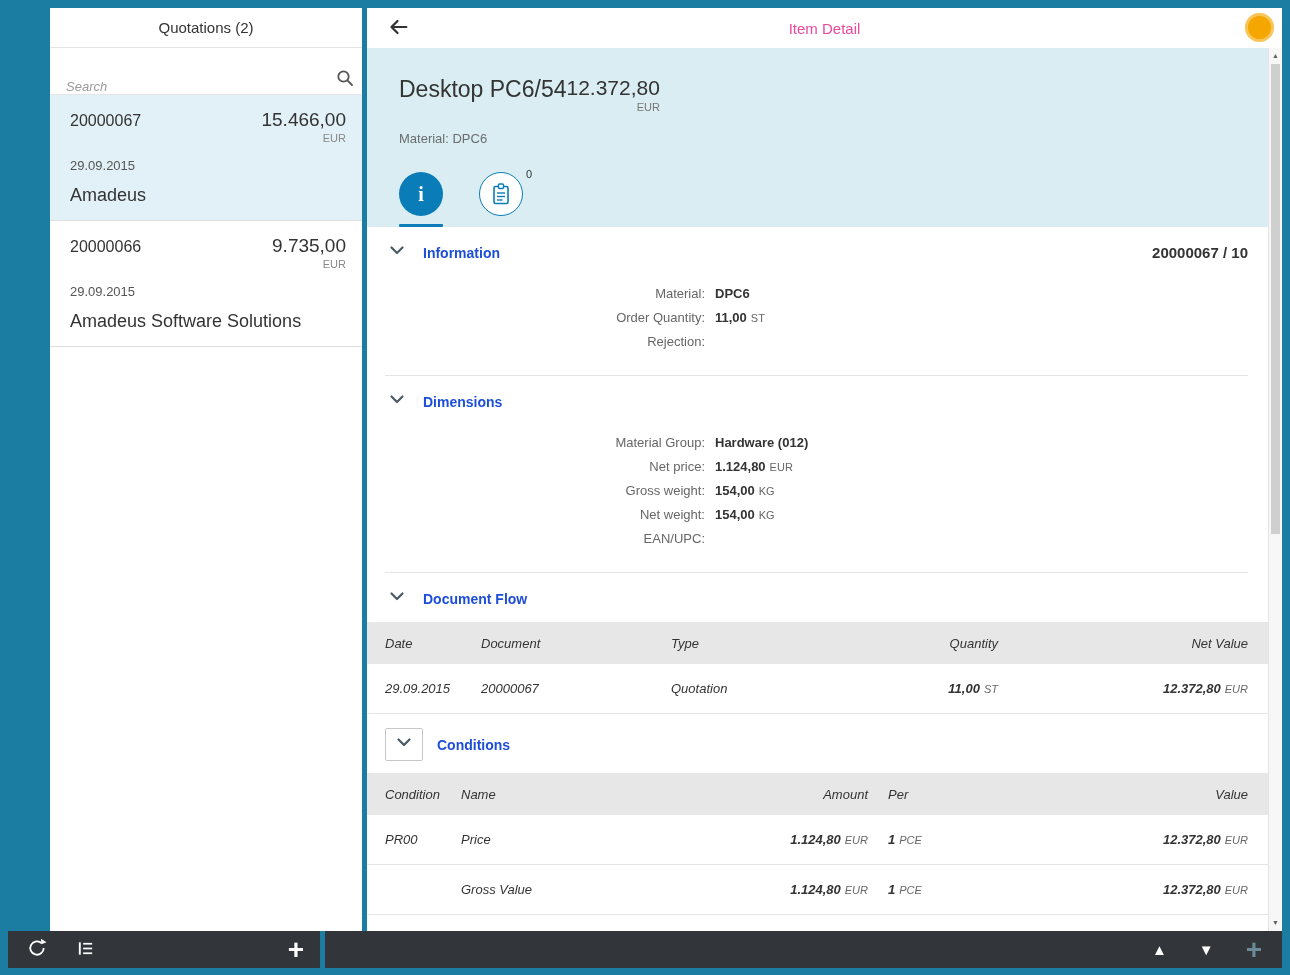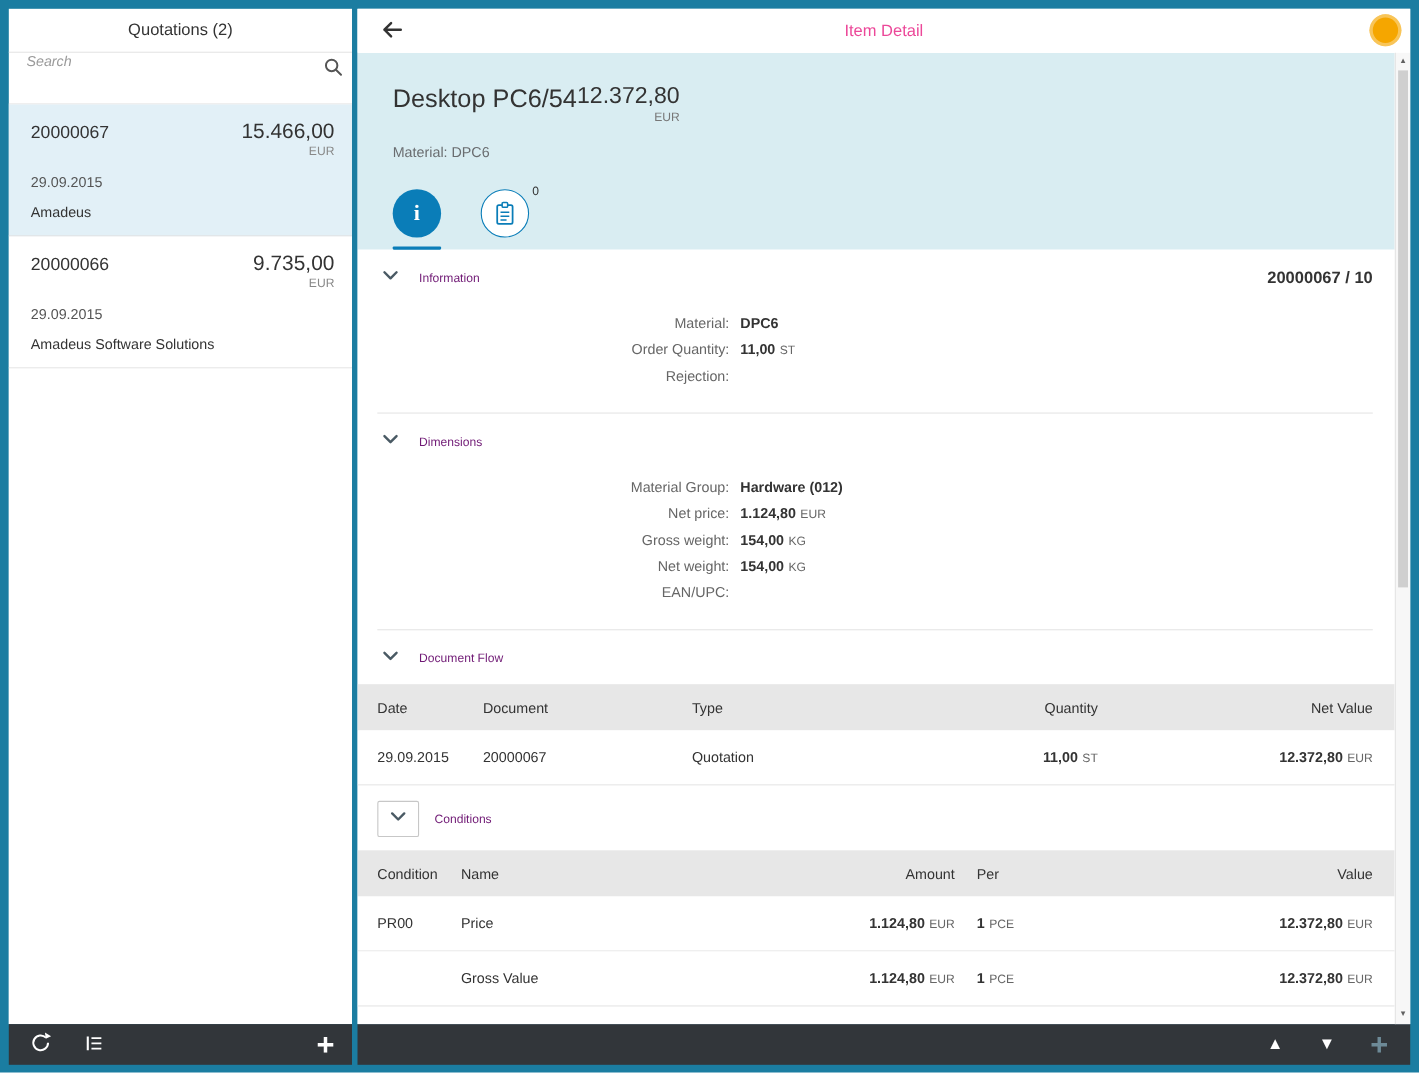--- a/index.html
+++ b/index.html
@@ -4,38 +4,38 @@
 <style>
   * { box-sizing: border-box; margin: 0; padding: 0; }
   html,body { width:1290px; height:975px; }
   body {
     font-family: "Liberation Sans", sans-serif;
     background:#1b7da1;
     color:#333;
     overflow:hidden;
   }
   .frame { width:1290px; height:975px; padding:8px 8px 7px 8px; display:flex; flex-direction:column; }
-  .app { flex:1; display:flex; gap:5px; min-height:0; }
+  .app { flex:1; display:flex; gap:5px; min-height:0;margin-left:42px; }
 
   
   .master { width:312px; background:#fff; display:flex; flex-direction:column; }
   .master-header { height:40px; line-height:40px; text-align:center; font-size:15px; color:#333; border-bottom:1px solid #e5e5e5; flex:0 0 auto; }
-  .search-row { height:47px; display:flex; align-items:flex-start; padding:0 4px 0 16px; border-bottom:1px solid #e5e5e5; flex:0 0 auto; }
+  .search-row { height:47px; display:flex; align-items:flex-end; padding:0 4px 0 16px; border-bottom:1px solid #e5e5e5; flex:0 0 auto; }
   .search-row input { flex:1; border:none; outline:none; font-size:13px; font-style:italic; color:#555; font-family:"Liberation Sans", sans-serif; background:transparent; }
   .search-row input::placeholder { color:#9a9a9a; font-style:italic; }
   .search-btn { background:none; border:none; cursor:pointer; padding:4px; display:flex; }
   .list { flex:0 0 auto; }
   .list-item { padding:14px 16px 14px 20px; border-bottom:1px solid #e0e0e0; background:#fff; cursor:pointer; }
   .list-item.selected { background:#e2f0f7; }
   .li-row1 { display:flex; justify-content:space-between; align-items:baseline; }
   .li-id { font-size:16px; color:#333; }
   .li-amt { font-size:19px; color:#333; }
   .li-cur { text-align:right; font-size:11px; color:#888; margin-top:1px; }
   .li-date { font-size:13px; color:#555; margin-top:14px; }
-  .li-cust { font-size:13px; color:#333; margin-top:12px; }
+  .li-cust { font-size:18px; color:#333; margin-top:12px; }
   .master-fill { flex:1; background:#fff; }
 
   
   .detail { flex:1; background:#fff; display:flex; flex-direction:column; position:relative; min-width:0; }
   .detail-header { height:40px; flex:0 0 auto; display:flex; align-items:center; padding:0 12px 0 16px; position:relative; background:#fff; }
   .back-btn { background:none; border:none; cursor:pointer; display:flex; padding:2px; }
   .detail-title { position:absolute; left:0; right:0; text-align:center; font-size:15px; color:#ec4899; pointer-events:none; }
   .user-btn { position:absolute; right:8px; top:5px; width:29px; height:29px; border-radius:50%;
     background:#f5a600; border:none; cursor:pointer; box-shadow: inset 0 0 0 3px rgba(255,255,255,.35); }
 
@@ -55,31 +55,31 @@
   .tab.notes .tab-circle { background:#fff; border:1.5px solid #0a7db8; }
   .tab-underline { height:3px; width:44px; background:#0a7db8; margin-top:8px; border-radius:1px; }
   .tab .spacer { height:3px; width:44px; margin-top:8px; }
   .tab-count { position:absolute; top:-4px; right:-9px; font-size:11px; color:#333; }
 
   .content { flex:1; background:#fff; overflow:hidden; }
 
   .section-header { display:flex; align-items:center; gap:14px; padding:14px 20px 12px 18px; }
   .chev-btn { background:none; border:none; cursor:pointer; display:flex; padding:4px; }
   .chev-btn.boxed { border:1px solid #c7c7c7; border-radius:2px; padding:8px 10px; background:#fff; }
-  .section-title { font-size:11px; color:#701a75; }
+  .section-title { font-size:14px; color:#1d4ed8;font-weight:bold; }
   .doc-ref { margin-left:auto; font-size:15px; font-weight:700; color:#333; }
 
   .form { display:grid; grid-template-columns:320px 1fr; column-gap:10px; row-gap:9px;
           padding:10px 20px 26px 18px; font-size:13px; }
   .lbl { text-align:right; color:#666; }
   .v { font-weight:700; color:#333; }
   .u { font-size:11px; color:#666; font-weight:400; margin-left:4px; }
   .divider { border-top:1px solid #e5e5e5; margin:0 20px 0 18px; }
 
-  .tbl-head, .tbl-row { display:grid; align-items:center; padding-left:18px; padding-right:20px; font-size:13px; }
+  .tbl-head, .tbl-row { display:grid; align-items:center; padding-left:18px; padding-right:20px; font-size:13px;font-style:italic; }
   .tbl-head { background:#e7e7e7; height:42px; color:#333; }
   .tbl-row { height:50px; border-bottom:1px solid #e5e5e5; background:#fff; }
   .df-grid { grid-template-columns:96px 190px 1fr 180px 250px; }
   .cond-grid { grid-template-columns:76px 1fr 230px 130px 250px; }
   .ta-r { text-align:right; }
   .cell { color:#333; }
 
   
   .scroll-rail { position:absolute; top:40px; right:0; bottom:0; width:14px; background:#f7f7f7; border-left:1px solid #e4e4e4; }
   .rail-arrow { position:absolute; left:0; right:0; text-align:center; font-size:7px; color:#606060; cursor:pointer; line-height:10px; }

